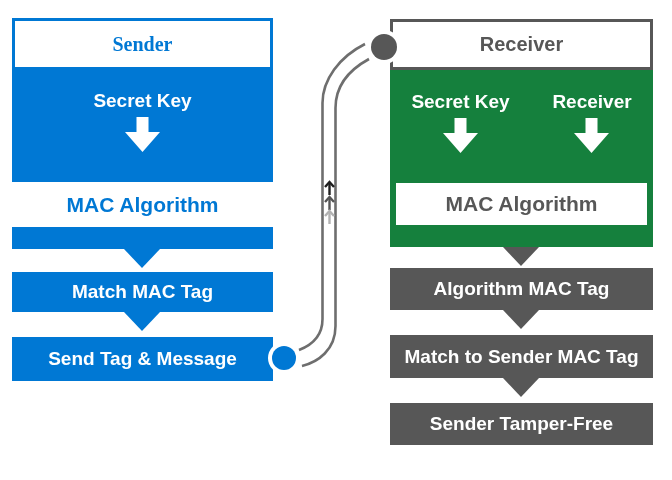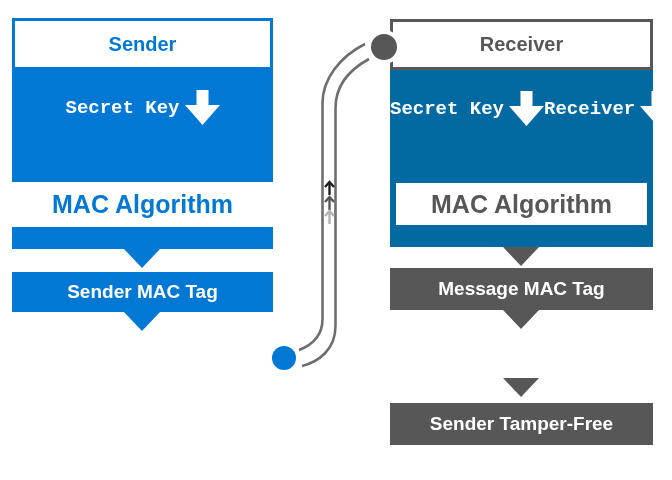--- a/index.html
+++ b/index.html
@@ -3,37 +3,37 @@
 <meta charset="utf-8">
 <style>
   html,body{margin:0;padding:0;background:#fff;}
   .stage{
     position:relative;width:672px;height:480px;background:#ffffff;overflow:hidden;
     font-family:"Liberation Sans","DejaVu Sans",sans-serif;
   }
   
   .panel{position:absolute;}
   .sender-panel{left:12px;top:18px;width:261px;height:231px;background:#0078d4;}
-  .receiver-panel{left:390px;top:19px;width:263px;height:228px;background:#0369a1;}
+  .receiver-panel{left:390px;top:19px;width:263px;height:228px;background:#15803d;}
   .panel-header{
     position:absolute;left:0;top:0;right:0;background:#ffffff;box-sizing:border-box;
     display:flex;align-items:center;justify-content:center;
     font-weight:700;font-size:20px;
   }
-  .sender-panel .panel-header{height:52px;border:3px solid #0078d4;color:#0078d4;}
+  .sender-panel .panel-header{height:52px;border:3px solid #0078d4;color:#0078d4;font-family:Liberation Serif, serif;}
   .receiver-panel .panel-header{height:51px;border:3px solid #575757;color:#575757;}
   .inputs-row{
     position:absolute;left:0;right:0;top:72px;
     display:flex;justify-content:space-around;align-items:flex-start;
   }
-  .input-group{display:flex;flex-direction:row;align-items:center;gap:5px;font-family:Liberation Mono, monospace;}
+  .input-group{display:flex;flex-direction:column;align-items:center;gap:5px;}
   .input-label{color:#ffffff;font-size:19px;font-weight:600;white-space:nowrap;}
   .algo-strip{
     position:absolute;background:#ffffff;display:flex;align-items:center;justify-content:center;
-    font-size:25px;font-weight:600;
+    font-size:21px;font-weight:600;
   }
   .sender-panel .algo-strip{left:0;right:0;top:164px;height:45px;color:#0078d4;}
   .receiver-panel .algo-strip{left:6px;right:6px;top:164px;height:42px;color:#575757;}
   
   .bar{
     position:absolute;display:flex;align-items:center;justify-content:center;
     color:#ffffff;font-size:19px;font-weight:600;white-space:nowrap;
   }
   .bar.blue{background:#0078d4;}
   .bar.gray{background:#575757;}
@@ -79,25 +79,28 @@
       </div>
     </div>
     <div class="algo-strip">
       <span>MAC Algorithm</span>
     </div>
   </div>
 
   <div class="tail blue sender-tail-1"></div>
 
   <div class="bar blue sender-bar-1">
-    <span>Sender MAC Tag</span>
+    <span>Match MAC Tag</span>
   </div>
 
   <div class="tail blue sender-tail-2"></div>
 
+  <div class="bar blue sender-bar-2">
+    <span>Send Tag &amp; Message</span>
+  </div>
 
   <div class="panel receiver-panel">
     <div class="panel-header">
       <span>Receiver</span>
     </div>
     <div class="inputs-row">
       <div class="input-group">
         <span class="input-label">Secret Key</span>
         <svg width="35" height="35" viewBox="0 0 35 35">
           <polygon points="11.5,0 23.5,0 23.5,15 35,15 17.5,35 0,15 11.5,15" fill="#ffffff"></polygon>
@@ -111,25 +114,28 @@
       </div>
     </div>
     <div class="algo-strip">
       <span>MAC Algorithm</span>
     </div>
   </div>
 
   <div class="tail gray receiver-tail-0"></div>
 
   <div class="bar gray receiver-bar-1">
-    <span>Message MAC Tag</span>
+    <span>Algorithm MAC Tag</span>
   </div>
 
   <div class="tail gray receiver-tail-1"></div>
 
+  <div class="bar gray receiver-bar-2">
+    <span>Match to Sender MAC Tag</span>
+  </div>
 
   <div class="tail gray receiver-tail-2"></div>
 
   <div class="bar gray receiver-bar-3">
     <span>Sender Tamper-Free</span>
   </div>
 
   <svg class="connector-svg" width="672" height="480" viewBox="0 0 672 480">
     <g>
       <path d="M 299 350 C 312 345, 322.5 336, 322.5 319 L 322.5 103 C 322.5 80, 339 57, 365 44" fill="none" stroke="#6e6e6e" stroke-width="2.6"></path>

